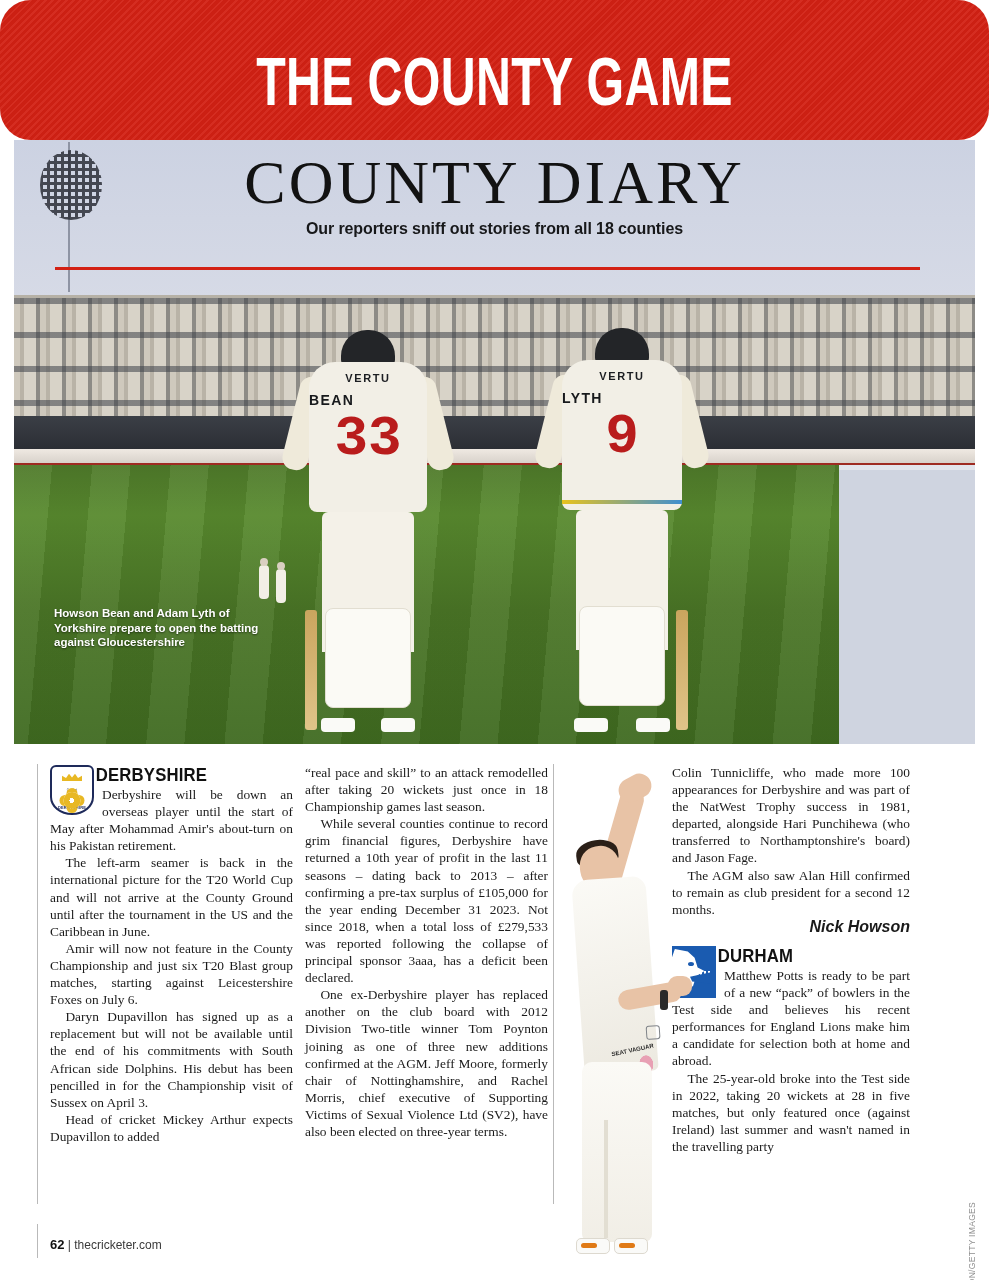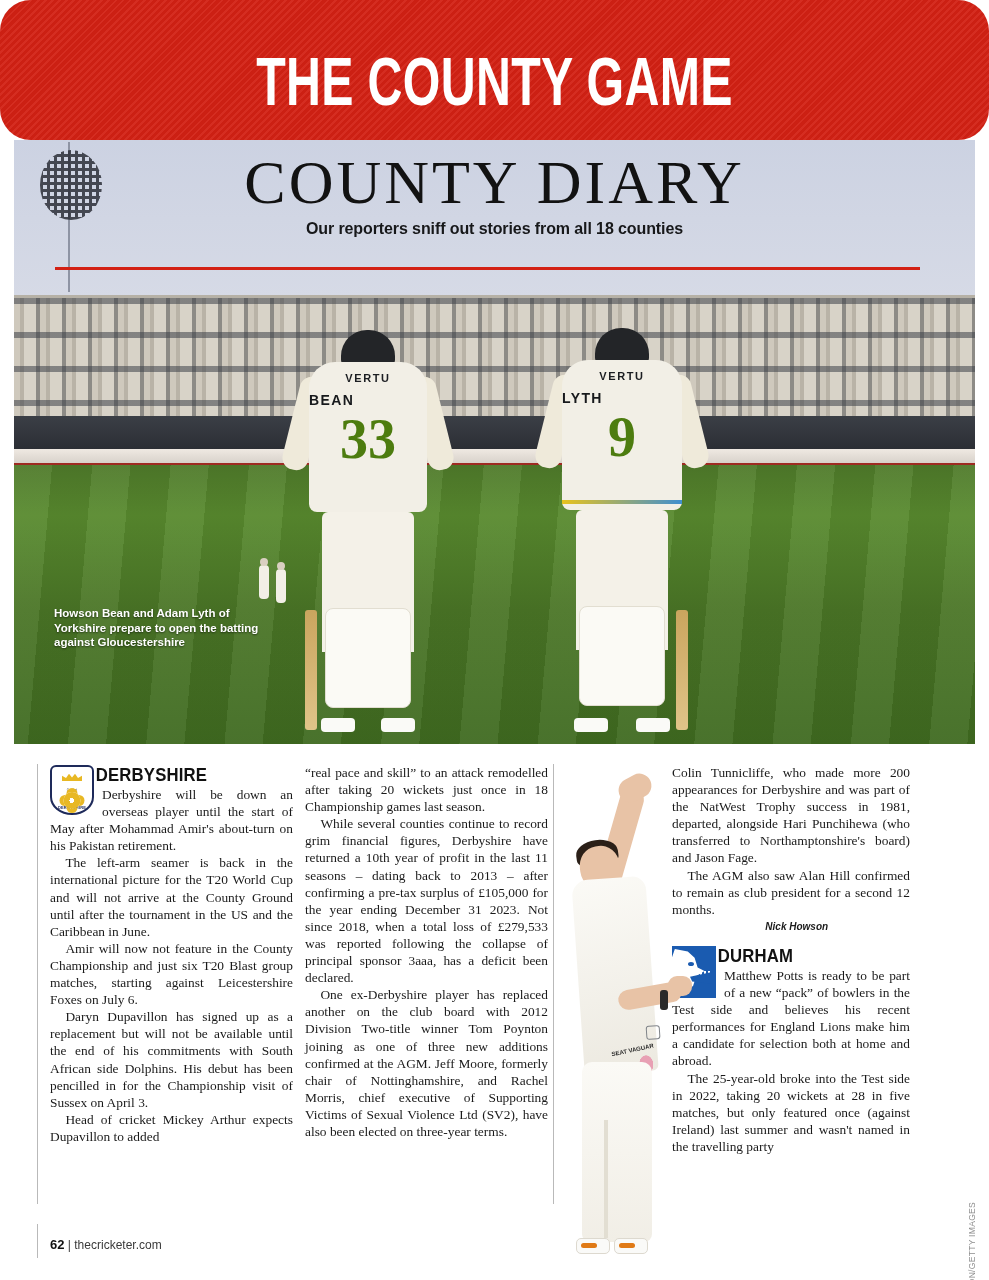--- a/index.html
+++ b/index.html
@@ -99,21 +99,21 @@
     background: linear-gradient(180deg, #3b3f46 0%, #2b2e34 100%);
   }
   
   .boards {
     position:absolute; left:0; top:309px; width:961px; height:16px;
     background: linear-gradient(180deg,#efe9e2 0%, #d8d2cb 100%);
     border-bottom: 2px solid #9e2b22;
   }
   
   .grass {
-    position:absolute; left:0; top:325px; width:961px; height:279px;
+    position:absolute; left:0; top:325px; width:825px; height:279px;
     background: linear-gradient(180deg, #4f7a2a 0%, #588a2e 18%, #4a7526 52%, #3f6a20 100%);
   }
   .grass-stripes {
     position:absolute; left:0; top:0; width:100%; height:100%;
     background: repeating-linear-gradient(95deg,
       rgba(255,255,255,0.055) 0 38px,
       rgba(0,0,0,0.05) 38px 78px);
   }
 
   
@@ -141,22 +141,22 @@
     font-family:"Liberation Sans", sans-serif; font-size:11px;
     font-weight:bold; letter-spacing:1.6px; color:#1c1e22;
   }
   .pname {
     position:absolute; left:0; right:0; top:30px; text-align:left;
     font-family:"Liberation Sans", sans-serif; font-size:14px;
     font-weight:bold; letter-spacing:1.4px; color:#17191c;
   }
   .pnum {
     position:absolute; left:0; right:0; top:46px; text-align:center;
-    font-family:Liberation Serif, serif; font-size:56px;
-    font-weight:bold; color:#4d7c0f; line-height:62px;
+    font-family:Liberation Mono, monospace; font-size:56px;
+    font-weight:bold; color:#b91c1c; line-height:62px;
   }
   .trousers {
     position:absolute; left:50%; top:182px; transform:translateX(-50%);
     width:92px; height:140px; background:#f4f1e8; border-radius:6px 6px 0 0;
   }
   .pads {
     position:absolute; left:50%; top:278px; transform:translateX(-50%);
     width:86px; height:100px; background:#fbfaf5;
     border-radius:8px; border:1px solid #e2ded1;
   }
@@ -249,23 +249,23 @@
     line-height: 17.1px;
     color: #1a1a1a;
     text-align: justify;
   }
   .col.c1 { left: 50px;  width: 243px; }
   .col.c2 { left: 305px; width: 243px; }
   .col.c3 { left: 672px; width: 238px; }
 
   .col p { margin: 0; text-indent: 1.15em; }
   .col p.first { text-indent: 0; }
-  .byline { margin-top: 2px; text-align: center; text-indent: 1.6em;
+  .byline { margin-top: 2px; text-align: right; text-indent: 1.6em;
             font-style: italic; font-family:"Liberation Sans", sans-serif;
-            font-size: 10px; font-weight: 600; }
+            font-size: 16px; font-weight: 600; }
 
   .county-head {
     font-family:"Liberation Sans", sans-serif;
     font-weight: bold;
     font-size: 19px;
     letter-spacing: 0.2px;
     color: #111111;
     transform: scaleX(0.88);
     transform-origin: left center;
     margin: 0 0 1px 0;
@@ -523,21 +523,21 @@
     <p>Head of cricket Mickey Arthur expects Dupavillon to added</p>
   </div>
 
   <div class="col c2">
     <p class="first">“real pace and skill” to an attack remodelled after taking 20 wickets just once in 18 Championship games last season.</p>
     <p>While several counties continue to record grim financial figures, Derbyshire have returned a 10th year of profit in the last 11 seasons – dating back to 2013 – after confirming a pre-tax surplus of £105,000 for the year ending December 31 2023. Not since 2018, when a total loss of £279,533 was reported following the collapse of principal sponsor 3aaa, has a deficit been declared.</p>
     <p>One ex-Derbyshire player has replaced another on the club board with 2012 Division Two-title winner Tom Poynton joining as one of three new additions confirmed at the AGM. Jeff Moore, formerly chair of Nottinghamshire, and Rachel Morris, chief executive of Supporting Victims of Sexual Violence Ltd (SV2), have also been elected on three-year terms.</p>
   </div>
 
   <div class="col c3">
-    <p class="first">Colin Tunnicliffe, who made more 200 appearances for Derbyshire and was part of the NatWest Trophy success in 1981, departed, alongside Hari Punchihewa (who transferred to Northamptonshire's board) and Jason Fage.</p>
+    <p class="first">Colin Tunnicliffe, who made more 100 appearances for Derbyshire and was part of the NatWest Trophy success in 1981, departed, alongside Hari Punchihewa (who transferred to Northamptonshire's board) and Jason Fage.</p>
     <p>The AGM also saw Alan Hill confirmed to remain as club president for a second 12 months.</p>
     <p class="byline">Nick Howson</p>
 
     <div style="clear:both; height:10px;"></div>
 
     <div class="crest-wrap">
       <div class="crest-durham">
         <div class="mane"></div>
         <div class="eye"></div>
         <div class="teeth"></div>

